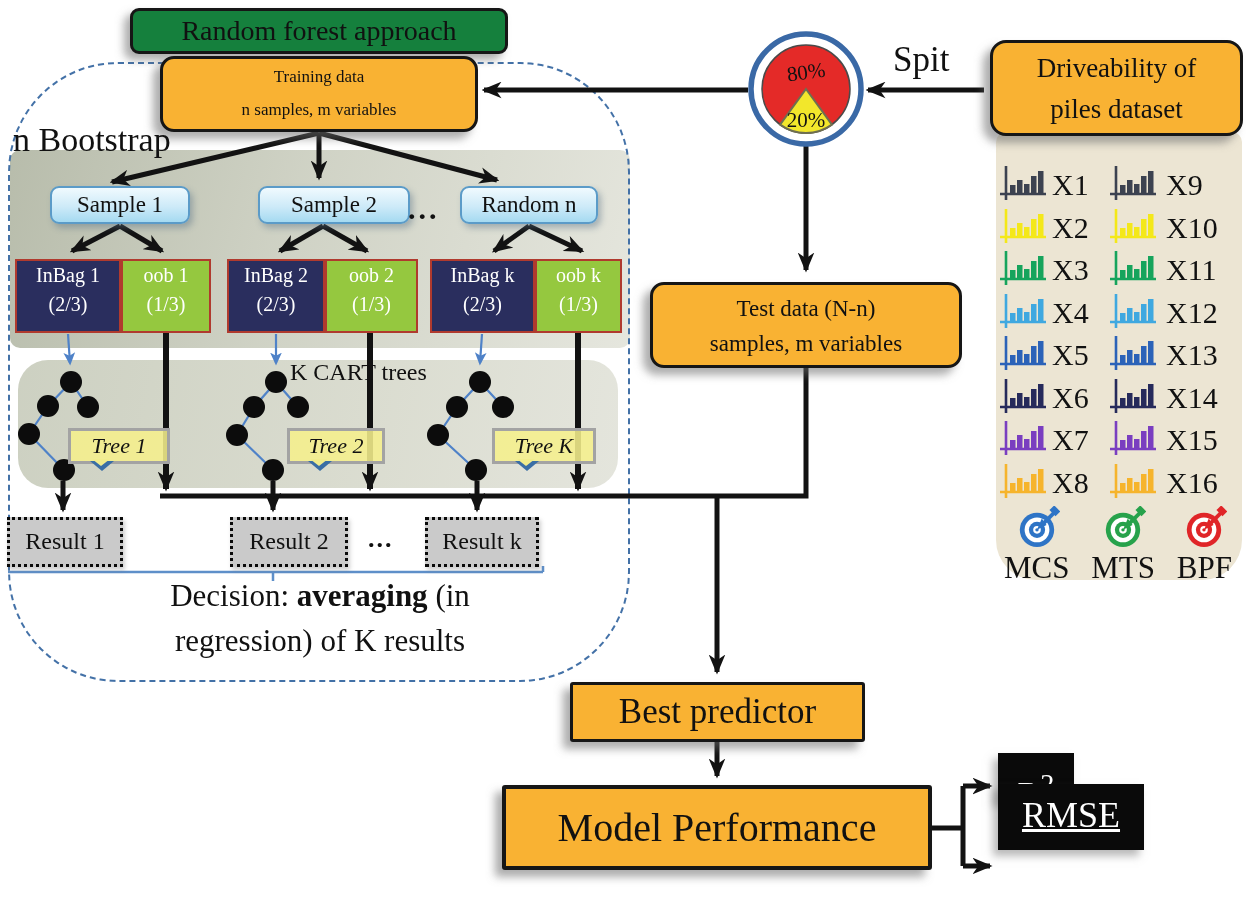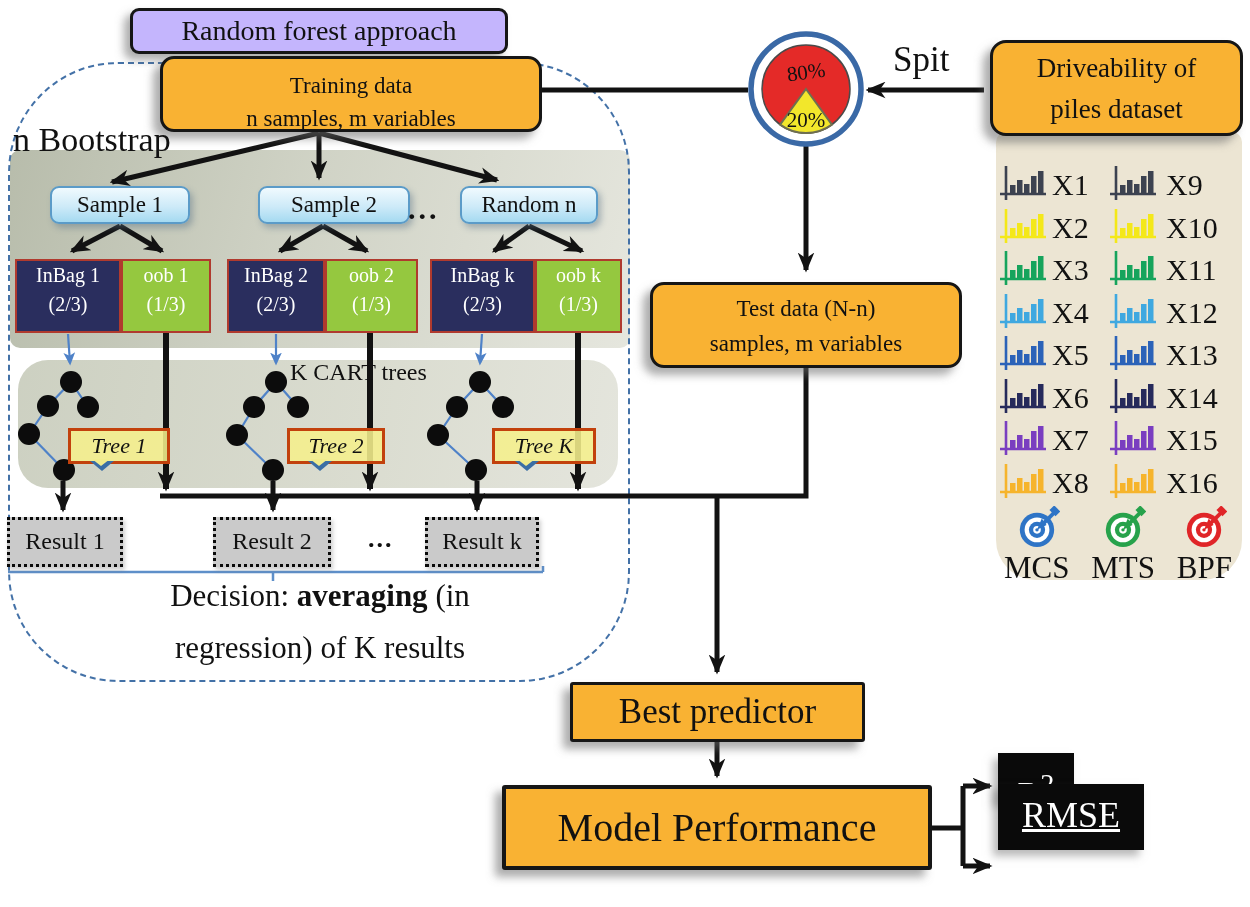--- a/index.html
+++ b/index.html
@@ -12,24 +12,24 @@
   .tree-panel{left:18px;top:360px;width:600px;height:128px;z-index:2;border-radius:30px;
         background:linear-gradient(100deg,#c9cdbd 0%,#d8dacd 60%,#e2e3da 100%);opacity:.93;}
   .beige-panel{left:996px;top:132px;width:246px;height:448px;z-index:1;
         background:#ece5d3;border-radius:10px 10px 40px 40px;}
   .dashed-container{left:8px;top:62px;width:622px;height:620px;z-index:4;
         border:2.5px dashed #4371a7;border-radius:110px;}
   #overlay{left:0;top:0;width:1250px;height:907px;z-index:6;pointer-events:none;}
   
   .obox{background:#f9b233;border:3px solid #161616;text-align:center;z-index:10;
         box-shadow:-7px 7px 9px rgba(105,105,105,.55);}
-  .gbox{left:130px;top:8px;width:378px;height:46px;background:#c4b5fd;border:3px solid #161616;
+  .gbox{left:130px;top:8px;width:378px;height:46px;background:#15803d;border:3px solid #161616;
         border-radius:9px;z-index:10;text-align:center;font-size:28px;line-height:40px;
         box-shadow:-6px 6px 8px rgba(105,105,105,.55);}
-  .training{left:160px;top:56px;width:382px;height:76px;font-size:23px;line-height:33px;padding-top:10px;border-radius:14px;}
+  .training{left:160px;top:56px;width:318px;height:76px;font-size:17px;line-height:33px;padding-top:1px;border-radius:14px;}
   .testbox{left:650px;top:282px;width:312px;height:86px;font-size:23px;line-height:35px;padding-top:6px;border-radius:14px;}
   .drivebox{left:990px;top:40px;width:253px;height:96px;font-size:27px;line-height:41px;padding-top:5px;border-radius:16px;border-width:3.5px;}
   .bestbox{left:570px;top:682px;width:295px;height:60px;font-size:35px;line-height:53px;border-radius:3px;}
   .modelbox{left:502px;top:785px;width:430px;height:85px;font-size:40px;line-height:77px;border-radius:3px;border-width:4px;}
   .metric{background:#0a0a0a;color:#fff;text-align:center;z-index:10;
           box-shadow:-5px 6px 8px rgba(115,115,115,.5);}
   .r2box{left:998px;top:753px;width:76px;height:48px;font-size:34px;line-height:62px;}
   .rmsebox{left:998px;top:784px;width:146px;height:66px;font-size:36px;line-height:62px;text-decoration:underline;}
   .nboot{left:13px;top:121px;font-size:34px;z-index:10;}
   .spit{left:893px;top:40px;font-size:35px;z-index:10;}
@@ -38,31 +38,31 @@
           font-size:23px;box-shadow:3px 4px 6px rgba(90,115,135,.45);}
   .s1{left:50px;top:186px;width:140px;height:38px;line-height:34px;}
   .s2{left:258px;top:186px;width:152px;height:38px;line-height:34px;}
   .sn{left:460px;top:186px;width:138px;height:38px;line-height:34px;}
   .sdots{left:408px;top:192px;font-size:30px;font-weight:bold;z-index:10;letter-spacing:3px;}
   .bag{border:2px solid #b03a2e;color:#fff;text-align:center;z-index:10;
        font-size:20px;line-height:29px;height:74px;top:259px;}
   .inbag{background:#2a2e5e;}
   .oob{background:#95c83f;}
   .cart{left:290px;top:359px;width:170px;font-size:24px;z-index:10;}
-  .banner{background:rgba(245,239,140,.88);border:3px solid #c2410c;text-align:center;z-index:10;
+  .banner{background:rgba(245,239,140,.88);border:3px solid #a3a3a3;text-align:center;z-index:10;
           font-style:italic;font-size:22px;line-height:30px;height:36px;top:428px;}
   .banner::after{content:"";position:absolute;left:20%;bottom:-10px;
           border-left:12px solid transparent;border-right:12px solid transparent;border-top:10px solid #3a6ea5;}
   .banner::before{content:"";position:absolute;left:22%;bottom:-5px;z-index:2;
           border-left:9px solid transparent;border-right:9px solid transparent;border-top:7px solid #f1ec8c;}
   .result{background:#cacaca;border:3.5px dotted #0a0a0a;text-align:center;z-index:10;
           font-size:24px;line-height:42px;height:50px;top:517px;box-shadow:2px 3px 4px rgba(120,120,120,.35);}
   .rdots{left:368px;top:524px;font-size:26px;font-weight:bold;z-index:10;letter-spacing:2px;}
   .decision{left:20px;top:578px;width:600px;text-align:center;font-size:31px;z-index:10;}
-  .decision .l2{margin-top:16px;text-align:center;}
+  .decision .l2{margin-top:9px;text-align:center;}
   
   #features-grid{left:1000px;top:164px;width:240px;z-index:10;}
   .frow{display:flex;align-items:center;height:42.5px;}
   .ficon{width:52px;flex:0 0 52px;}
   .flabel{font-size:30px;width:58px;flex:0 0 58px;}
   .flabel2{font-size:30px;}
   .ficon2{width:56px;flex:0 0 56px;}
   #targets{left:998px;top:506px;width:240px;display:flex;justify-content:space-between;z-index:10;padding:0 6px;}
   .tcol{text-align:center;}
   .tlabel{font-size:31px;margin-top:-2px;}
@@ -195,21 +195,21 @@
     <div>(1/3)</div>
   </div>
 
   <div class="abs cart">K CART trees</div>
 
   <div class="abs banner" style="left:68px;width:102px;">Tree 1</div>
   <div class="abs banner" style="left:287px;width:98px;">Tree 2</div>
   <div class="abs banner" style="left:492px;width:104px;">Tree K</div>
 
   <div class="abs result" style="left:7px;width:116px;">Result 1</div>
-  <div class="abs result" style="left:213px;width:118px;">Result 2</div>
+  <div class="abs result" style="left:230px;width:118px;">Result 2</div>
   <div class="abs result" style="left:425px;width:114px;">Result k</div>
   <div class="abs rdots">...</div>
 
   <div class="abs decision">
     <div><span>Decision: </span><b>averaging</b><span> (in</span></div>
     <div class="l2">regression) of K results</div>
   </div>
 
   <div class="abs spit">Spit</div>
 

